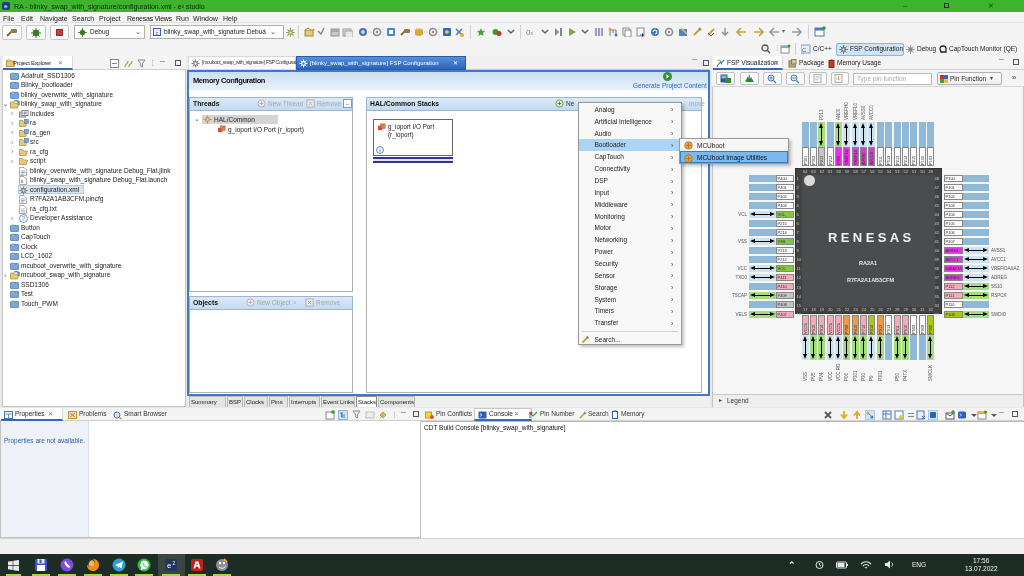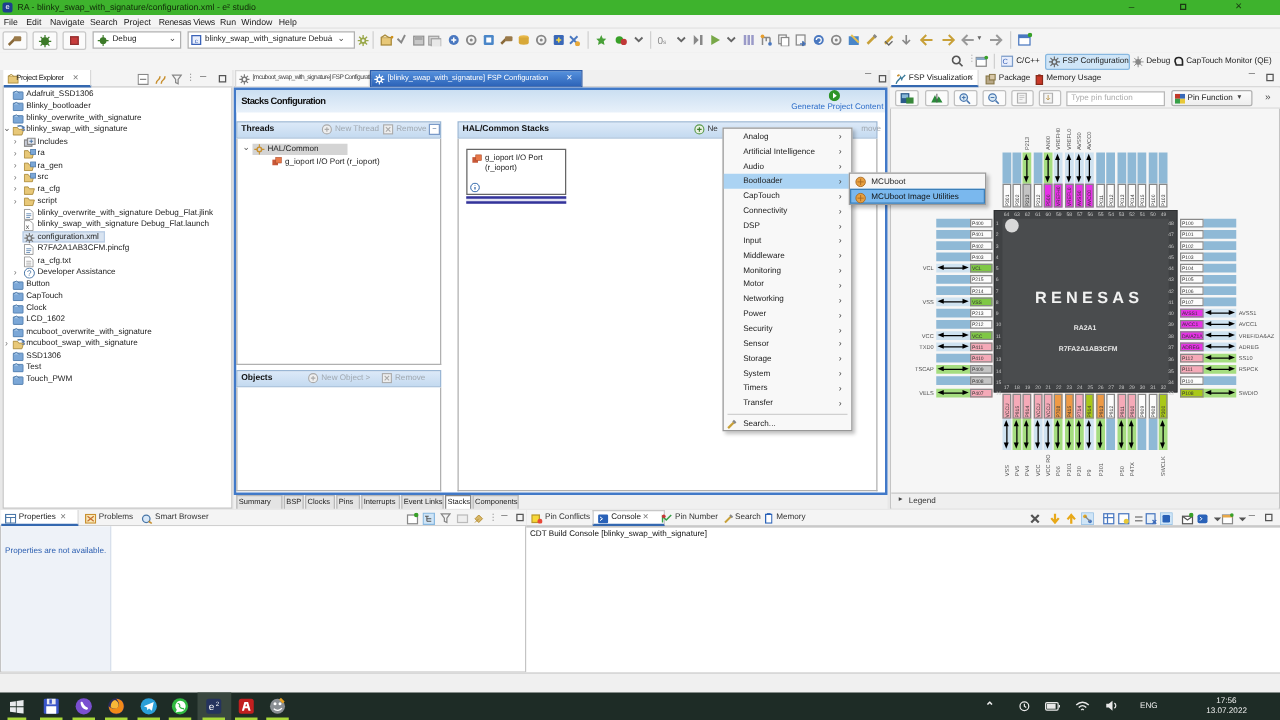--- a/index.html
+++ b/index.html
@@ -395,21 +395,21 @@
 <svg class="ab" style="left:299px;top:59px" width="9" height="9" viewBox="0 0 10 10">
     <circle cx="5" cy="5" r="2" fill="none" stroke="#fff" stroke-width="1.3"></circle>
     <path d="M5 0.5 V3 M5 7 V9.5 M0.5 5 H3 M7 5 H9.5 M1.8 1.8 L3.5 3.5 M6.5 6.5 L8.2 8.2 M8.2 1.8 L6.5 3.5 M3.5 6.5 L1.8 8.2" stroke="#fff" stroke-width="1"></path>
   </svg>
 <div class="ab" style="left:310px;top:58.8px;font-size:6px;line-height:8px;color:#fff;white-space:nowrap;">[blinky_swap_with_signature] FSP Configuration</div>
 <div class="ab" style="left:453px;top:58.5px;font-size:6px;line-height:8px;color:#fff;white-space:nowrap;">✕</div>
 <div class="ab" style="left:692px;top:54.5px;font-size:7px;line-height:9px;color:#555;white-space:nowrap;">─</div>
 <div class="ab" style="left:703px;top:60px;width:6px;height:6px;border:1px solid #555;"></div>
 <div class="ab" style="left:187px;top:70px;width:523px;height:326px;background:#fff;border:2px solid #4179c8;"></div>
 <div class="ab" style="left:189px;top:72px;width:519px;height:18px;background:linear-gradient(#cbdff2,#e8f1fa);"></div>
-<div class="ab" style="left:193px;top:75.5px;font-size:7.5px;line-height:9.5px;color:#111;white-space:nowrap;letter-spacing:-0.4px;"><b>Stacks Configuration</b></div>
+<div class="ab" style="left:193px;top:75.5px;font-size:7.5px;line-height:9.5px;color:#111;white-space:nowrap;letter-spacing:-0.4px;"><b>Memory Configuration</b></div>
 <svg class="ab" style="left:663px;top:71.5px" width="9" height="9" viewBox="0 0 10 10">
     <circle cx="5" cy="5" r="5" fill="#2e9428"></circle>
     <path d="M3.8 2.5 L7.2 5 L3.8 7.5 Z" fill="#fff"></path>
   </svg>
 <div class="ab" style="left:633px;top:81.5px;font-size:6.5px;line-height:8.5px;color:#2a6bc8;white-space:nowrap;">Generate Project Content</div>
 <div class="ab" style="left:189px;top:97px;width:164px;height:14px;background:linear-gradient(#dce9f8,#c4daf0);border:1px solid #9ab6d4;"></div>
 <div class="ab" style="left:193px;top:99.5px;font-size:6.8px;line-height:8.8px;color:#111;white-space:nowrap;"><b>Threads</b></div>
 <svg class="ab" style="left:257px;top:99px" width="9" height="9" viewBox="0 0 10 10">
     <circle cx="5" cy="5" r="4" fill="#eee" stroke="#aaa"></circle>
     <path d="M5 3 V7 M3 5 H7" stroke="#aaa" stroke-width="1"></path>

